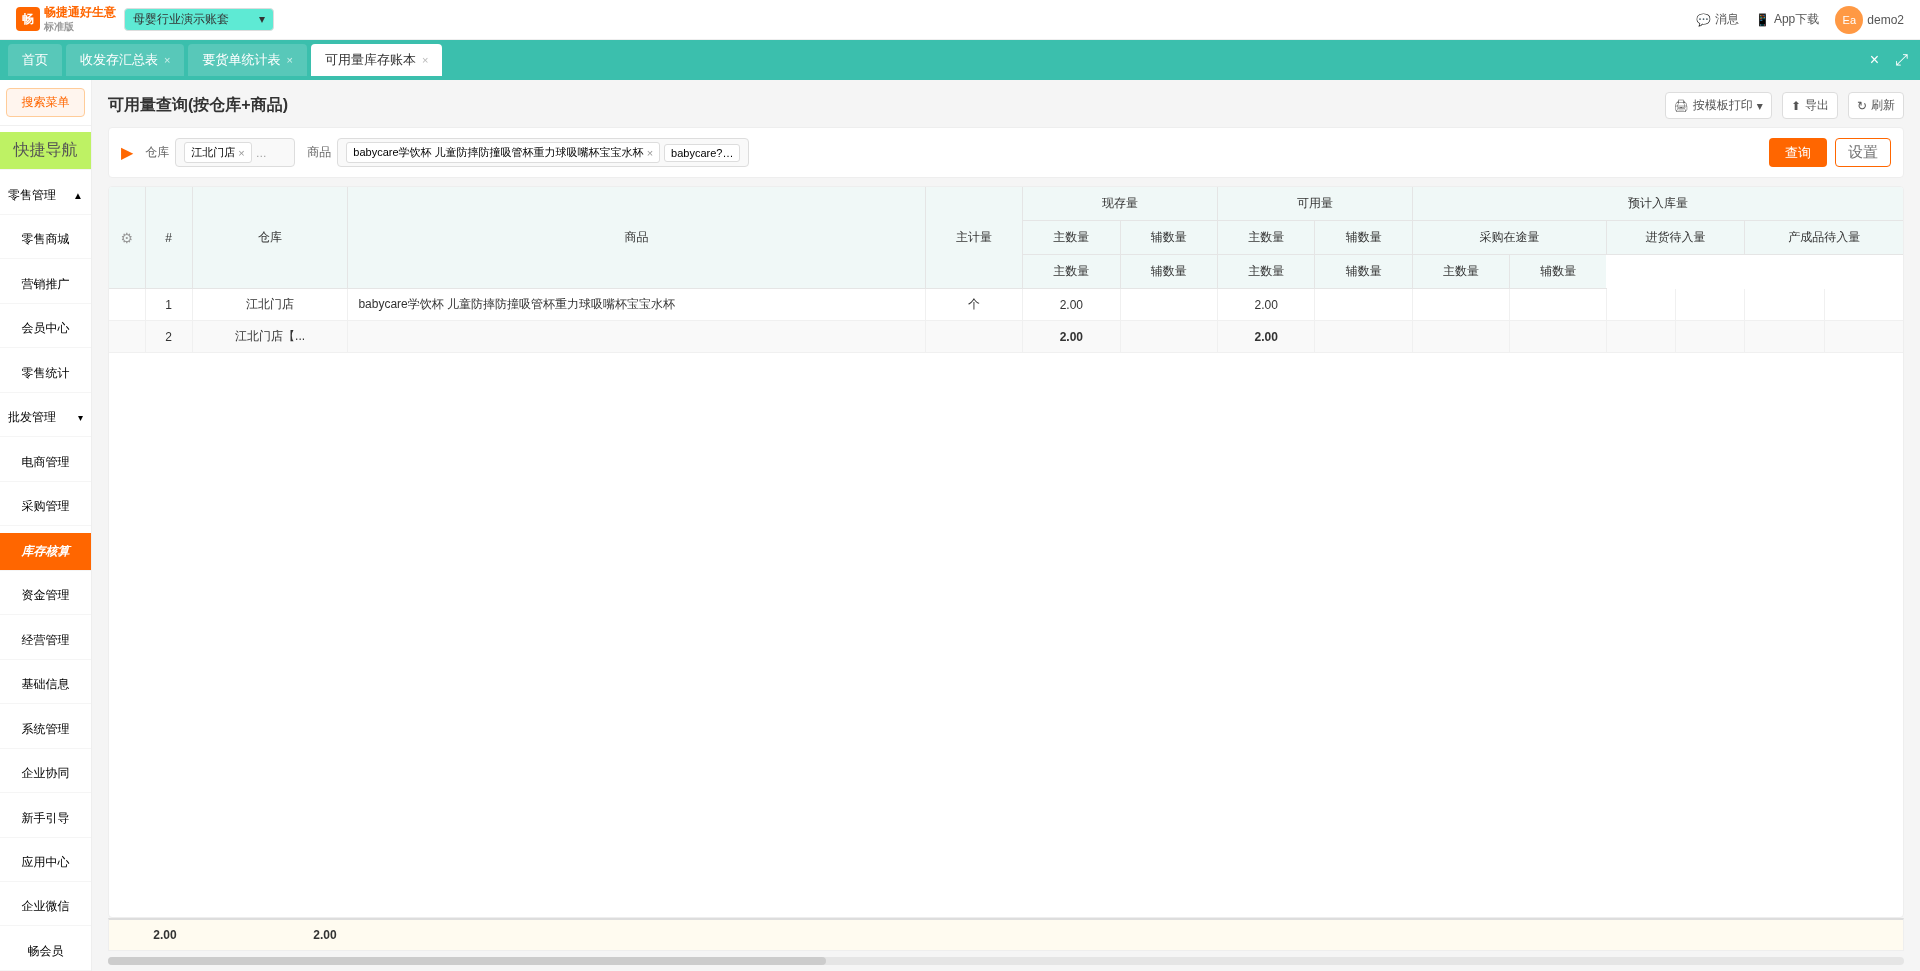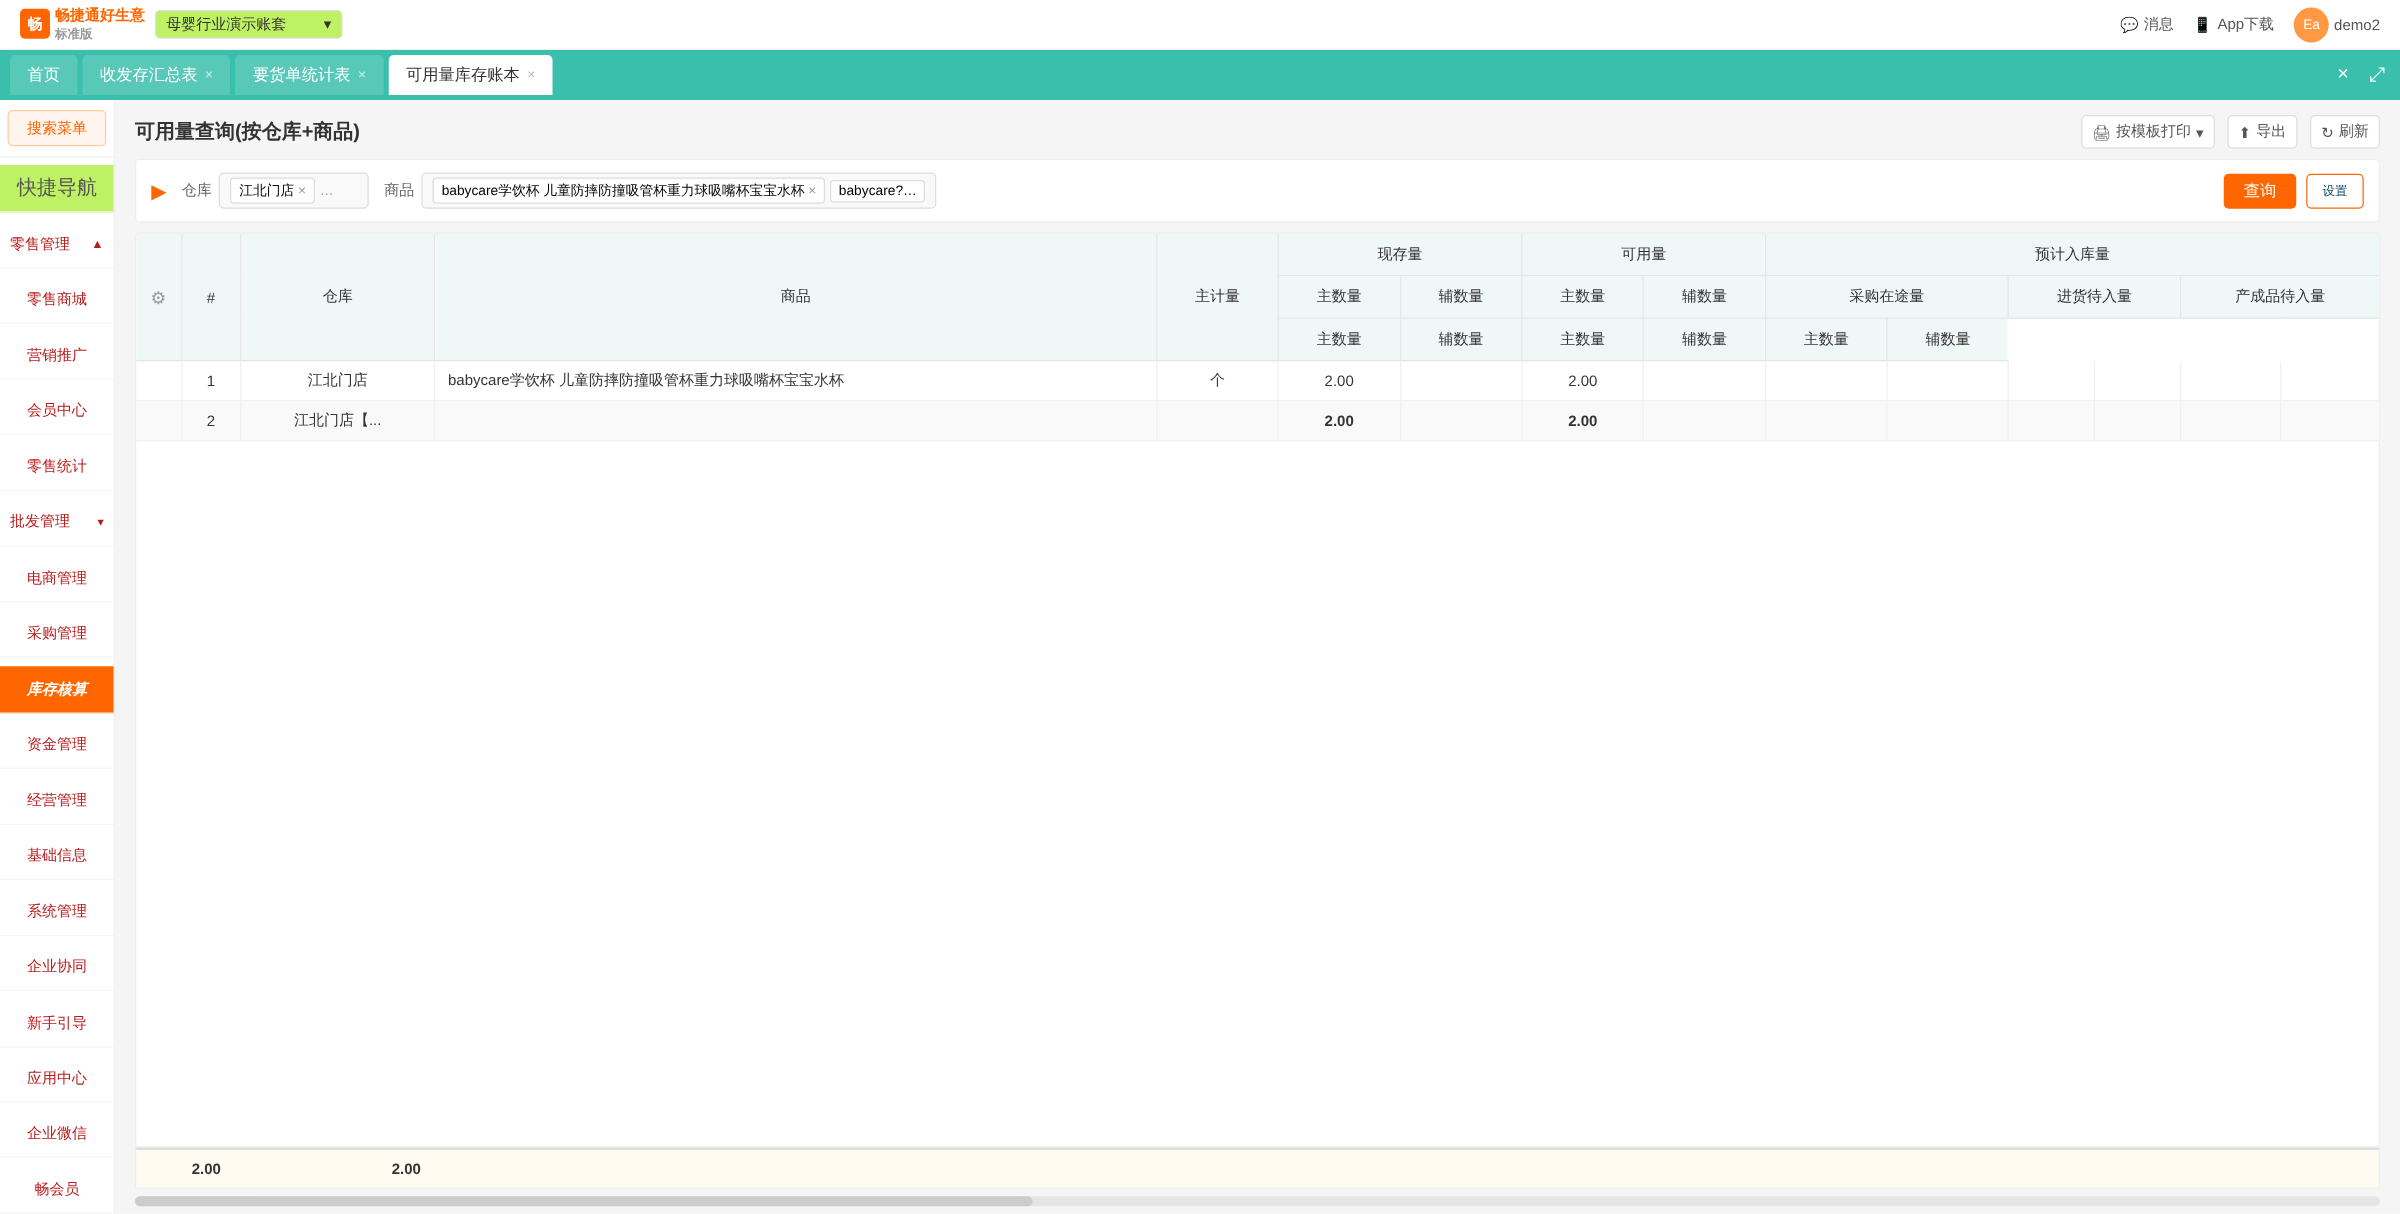--- a/index.html
+++ b/index.html
@@ -14,21 +14,21 @@
       justify-content: space-between;
       padding: 0 16px;
       border-bottom: 1px solid #eee;
       flex-shrink: 0;
     }
     .top-bar-left { display: flex; align-items: center; gap: 8px; }
     .logo { color: #ff6600; font-size: 14px; font-weight: bold; display: flex; align-items: center; gap: 4px; }
     .logo-icon { width: 24px; height: 24px; background: #ff6600; border-radius: 4px; display: flex; align-items: center; justify-content: center; color: #fff; font-size: 12px; }
     .logo-text { font-size: 12px; color: #ff6600; line-height: 1.2; }
     .logo-sub { font-size: 10px; color: #999; }
-    .industry-select { display: flex; align-items: center; gap: 4px; border: 1px solid #ddd; border-radius: 4px; padding: 2px 8px; font-size: 12px; color: #333; cursor: pointer; background: #bef264; min-width: 150px; justify-content: space-between; }
+    .industry-select { display: flex; align-items: center; gap: 4px; border: 1px solid #ddd; border-radius: 4px; padding: 2px 8px; font-size: 12px; color: #333; cursor: pointer; background: #5eead4; min-width: 150px; justify-content: space-between; }
     .top-bar-right { display: flex; align-items: center; gap: 16px; font-size: 12px; color: #555; }
     .top-right-item { display: flex; align-items: center; gap: 4px; cursor: pointer; }
     .avatar { width: 28px; height: 28px; border-radius: 50%; background: #ff9944; display: flex; align-items: center; justify-content: center; color: #fff; font-size: 11px; overflow: hidden; }
 
     
     .nav-tabs {
       background: #3bbfad;
       height: 40px;
       display: flex;
       align-items: center;
@@ -72,21 +72,21 @@
       overflow-y: auto;
       justify-content: space-between;
     }
     .sidebar-search { padding: 8px 6px; border-bottom: 1px solid #f0f0f0; }
     .sidebar-search-btn { width: 100%; background: #fff5ee; border: 1px solid #ffcc99; border-radius: 4px; color: #ff6600; font-size: 12px; padding: 5px 4px; cursor: pointer; text-align: center; }
     .sidebar-nav-btn { width: 100%; padding: 8px 4px; background: #bef264; border: none; border-bottom: 1px solid #f5f5f5; font-size: 16px; color: #555; cursor: pointer; text-align: center; }
     .sidebar-item {
       padding: 10px 4px;
       text-align: center;
       font-size: 12px;
-      color: #b91c1c;
+      color: #000000;
       cursor: pointer;
       border-bottom: 1px solid #f5f5f5;
       display: flex;
       align-items: center;
       justify-content: center;
       gap: 4px;
     }
     .sidebar-item.active { background: #ff6600; color: #fff; font-weight: bold; font-style: italic; }
     .sidebar-item.has-arrow { justify-content: space-between; padding: 10px 8px; }
     .sidebar-item .arrow { font-size: 10px; }
@@ -119,21 +119,21 @@
     }
     .filter-toggle { color: #ff6600; font-size: 16px; cursor: pointer; }
     .filter-field { display: flex; align-items: center; gap: 6px; font-size: 12px; }
     .filter-label { color: #666; white-space: nowrap; }
     .filter-tags { display: flex; align-items: center; gap: 4px; background: #f9f9f9; border: 1px solid #ddd; border-radius: 4px; padding: 3px 8px; min-width: 120px; }
     .filter-tag { background: #fff; border: 1px solid #ddd; border-radius: 3px; padding: 2px 6px; font-size: 11px; display: flex; align-items: center; gap: 3px; }
     .filter-tag .remove { cursor: pointer; color: #999; font-size: 11px; }
     .filter-more { color: #999; font-size: 11px; cursor: pointer; }
     .filter-actions { margin-left: auto; display: flex; gap: 8px; }
     .btn-query { background: #ff6600; color: #fff; border: none; border-radius: 4px; padding: 5px 16px; font-size: 13px; cursor: pointer; }
-    .btn-setting { background: #fff; color: #0c4a6e; border: 1px solid #ff6600; border-radius: 4px; padding: 4px 12px; font-size: 10px; cursor: pointer; }
+    .btn-setting { background: #fff; color: #737373; border: 1px solid #ff6600; border-radius: 4px; padding: 4px 12px; font-size: 15px; cursor: pointer; }
 
     
     .table-wrapper { flex: 1; overflow: auto; margin: 0 16px; background: #fff; border-radius: 4px; border: 1px solid #eee; }
     table { width: 100%; border-collapse: collapse; font-size: 12px; }
     thead tr { background: #f0f8f7; }
     th {
       padding: 8px 10px;
       text-align: center;
       font-weight: normal;
       color: #333;

